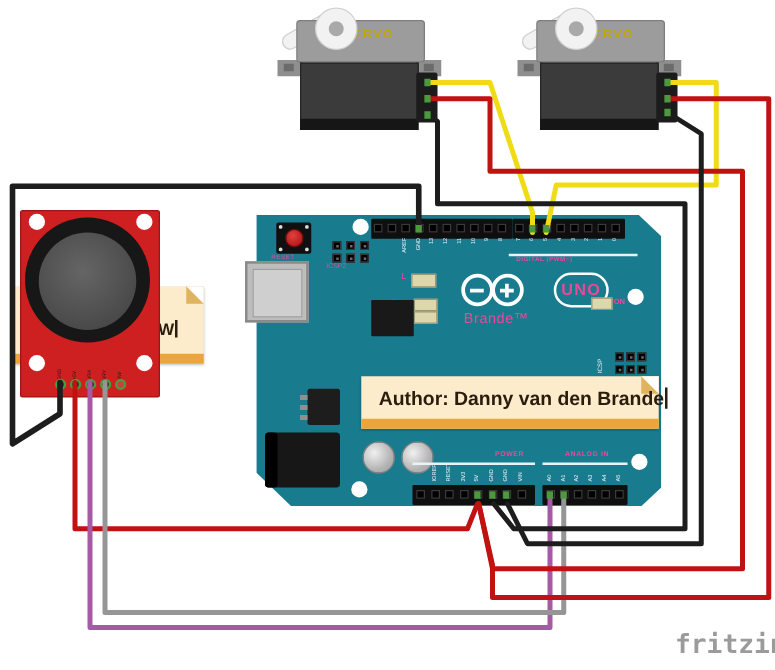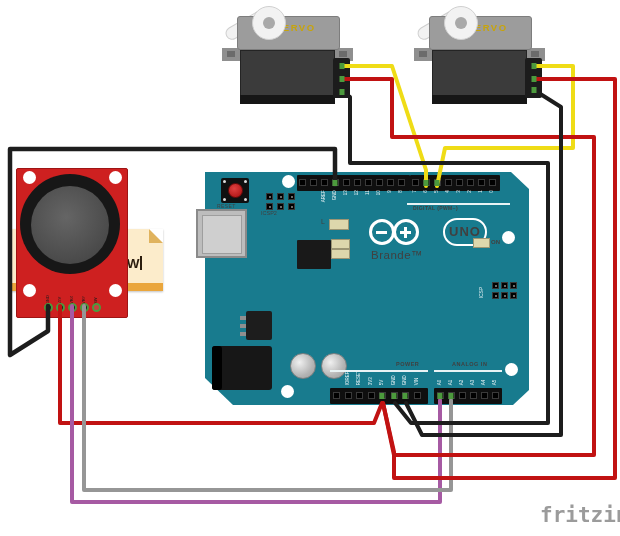--- a/index.html
+++ b/index.html
@@ -1,18 +1,18 @@
 <!DOCTYPE html>
 <html><head>
 <meta charset="utf-8">
 <style>
   html,body{margin:0;padding:0;background:#fff;font-family:"Liberation Sans",sans-serif;}
   #stage{position:relative;width:620px;height:536px;background:#ffffff;overflow:hidden;}
   .abs{position:absolute;}
-  .lbl{position:absolute;color:#404040;white-space:nowrap;line-height:1;}
+  .lbl{position:absolute;color:#ec4899;white-space:nowrap;line-height:1;}
   .vlbl{position:absolute;color:#eaf4f6;font-size:5px;line-height:1;width:16px;text-align:left;transform:rotate(-90deg);white-space:nowrap;}
   .led{position:absolute;background:#ddd7ac;border:1px solid #9b9573;}
   .hole{position:absolute;background:#fff;border-radius:50%;}
   .note{position:absolute;background:#fceccb;box-shadow:0 1px 2px rgba(0,0,0,.25);}
   .note .strip{position:absolute;left:0;right:0;bottom:0;height:8px;background:#eaa63c;}
   .note .fold{position:absolute;top:0;right:0;width:0;height:0;border-style:solid;border-width:0 14px 14px 0;border-color:#ffffff #ffffff #e0b35e #e0b35e;}
   .note .txt{position:absolute;color:#2b1d0e;white-space:nowrap;}
   .cursor{display:inline-block;width:1.5px;height:1.05em;background:#2b1d0e;vertical-align:-2px;margin-left:1px;}
   #wireSvg{position:absolute;left:0;top:0;z-index:30;pointer-events:none;}
   #watermark{position:absolute;left:540px;top:503px;font-family:"DejaVu Sans Mono",monospace;font-weight:bold;font-size:21px;color:#9b9b9b;letter-spacing:0;}
@@ -93,20 +93,27 @@
     <div class="fold"></div>
     <div class="txt" style="left:12px;top:7px;font-size:13.5px;font-weight:600;">
       <span>KY-023</span>
     </div>
     <div class="txt" style="left:12px;top:27px;font-size:13.5px;font-weight:600;">
       <span>G|5v|VRX|VRY|SW</span><span class="cursor"></span>
     </div>
     <div class="strip"></div>
   </div>
 
+  <div class="note" style="left:289px;top:301px;width:238px;height:42px;">
+    <div class="fold"></div>
+    <div class="txt" style="left:14px;top:9px;font-size:15.5px;font-weight:600;">
+      <span>Author: Danny van den Brande</span><span class="cursor" style="height:17px;vertical-align:-3px;"></span>
+    </div>
+    <div class="strip"></div>
+  </div>
 
   <div id="watermark">fritzing</div>
 
   <svg id="wireSvg" width="620" height="536" viewBox="0 0 620 536">
       <polyline points="48,306 48,331 10,355 10,149 335,149 335,185" fill="none" stroke="#1d1d1d" stroke-width="4.5" stroke-linejoin="round" stroke-linecap="round"></polyline>
       <polyline points="60,306 60,423 374,423 382,403" fill="none" stroke="#c11212" stroke-width="4" stroke-linejoin="round" stroke-linecap="round"></polyline>
       <polyline points="72,306 72,502 440,502 440,400" fill="none" stroke="#a65aa3" stroke-width="4" stroke-linejoin="round" stroke-linecap="round"></polyline>
       <polyline points="84,306 84,490 451,490 451,400" fill="none" stroke="#969696" stroke-width="4" stroke-linejoin="round" stroke-linecap="round"></polyline>
       <polyline points="342,66 392,66 426,170 426,186" fill="none" stroke="#efdc16" stroke-width="4" stroke-linejoin="round" stroke-linecap="round"></polyline>
       <polyline points="534,66 573,66 573,148 445,148 437,186" fill="none" stroke="#efdc16" stroke-width="4" stroke-linejoin="round" stroke-linecap="round"></polyline>

